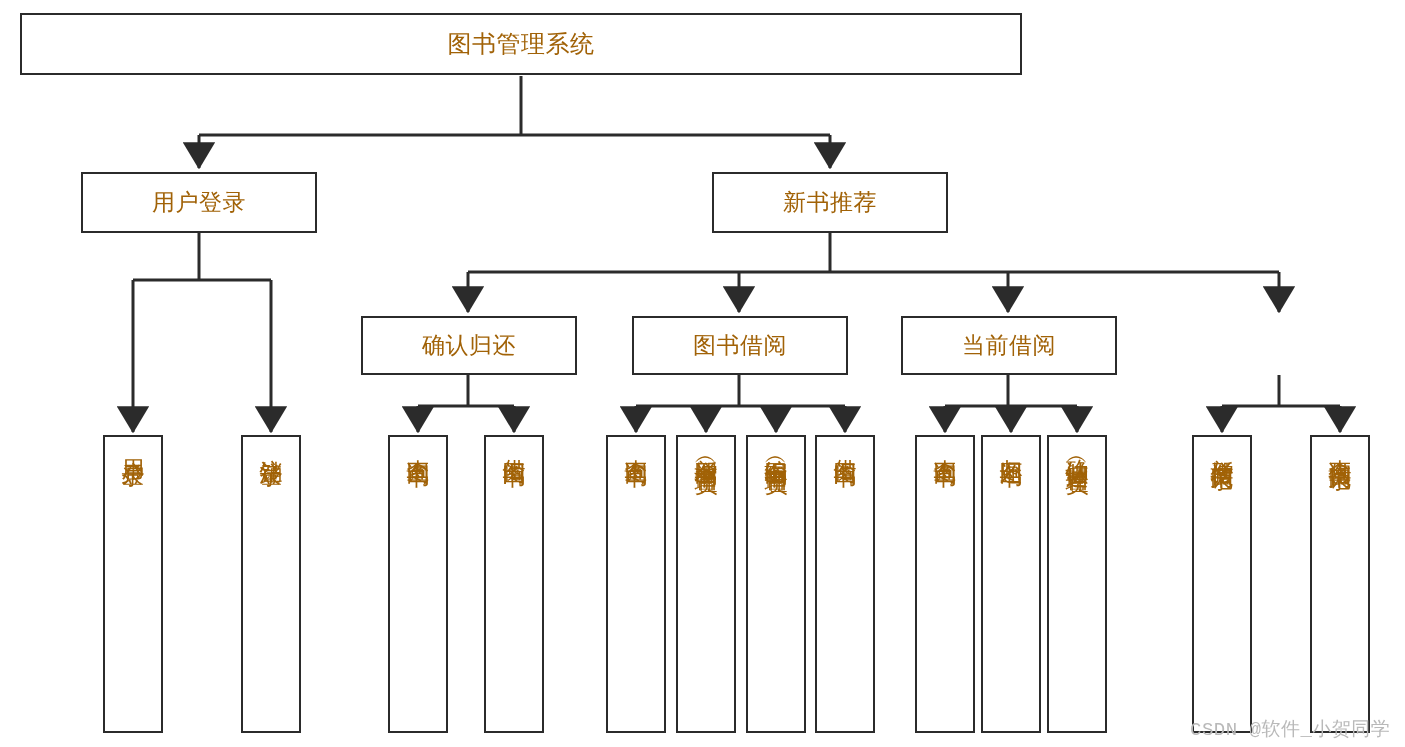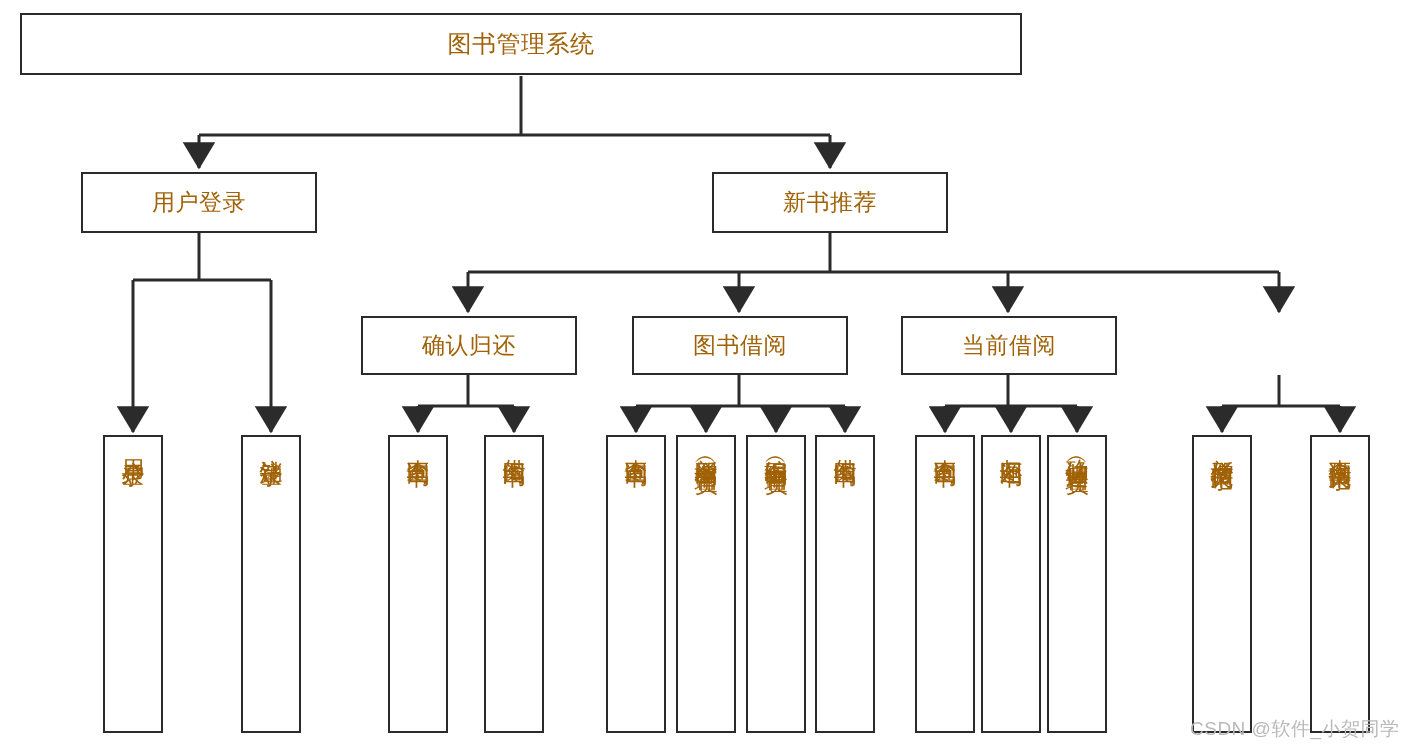--- a/index.html
+++ b/index.html
@@ -63,21 +63,21 @@
     line-height: 1;
     letter-spacing: 2px;
     height: auto;
   }
   .watermark {
     position: absolute;
     color: #b9b9b9;
     font-size: 19px;
     white-space: nowrap;
     letter-spacing: 0.5px;
-    font-family: Liberation Sans, sans-serif;
+    font-family: Liberation Mono, monospace;
   }
 </style>
 </head>
 <body>
 
 <div id="canvas">
 
   <svg id="edges" viewBox="0 0 1405 747" width="1405" height="747" xmlns="http://www.w3.org/2000/svg">
     <defs>
       <marker id="arrow" viewBox="0 0 10 12" refX="9.5" refY="6" markerWidth="9" markerHeight="11" orient="auto-start-reverse">

